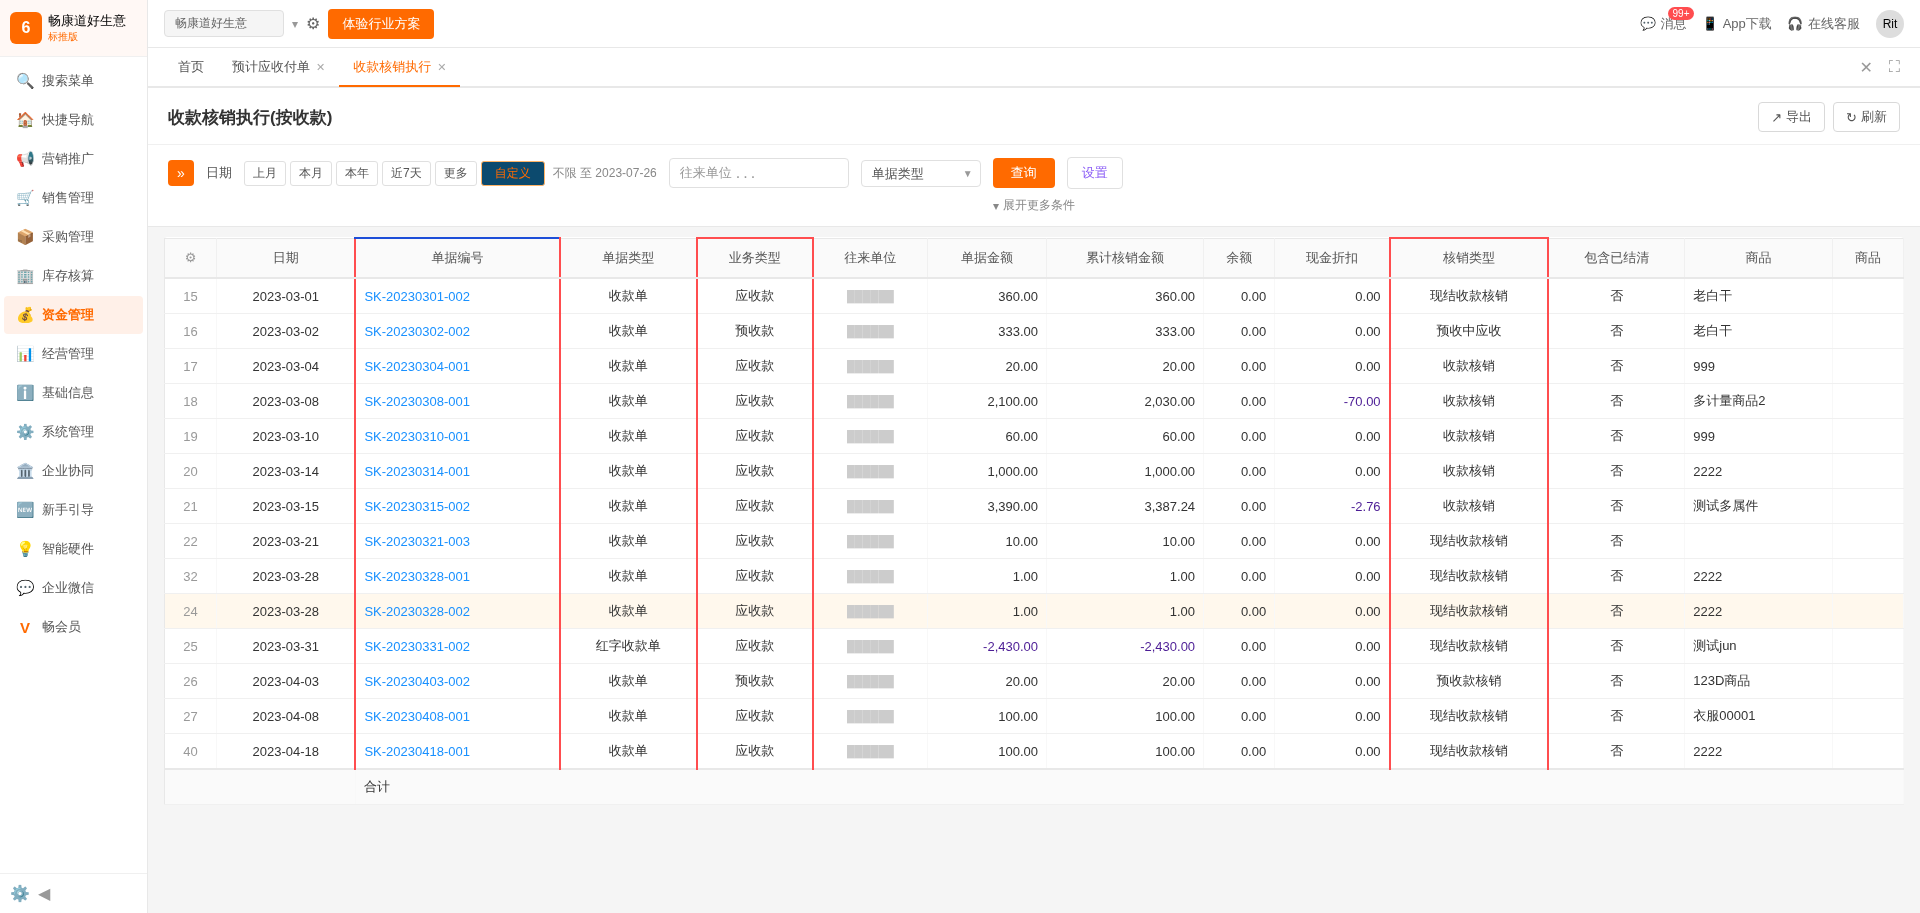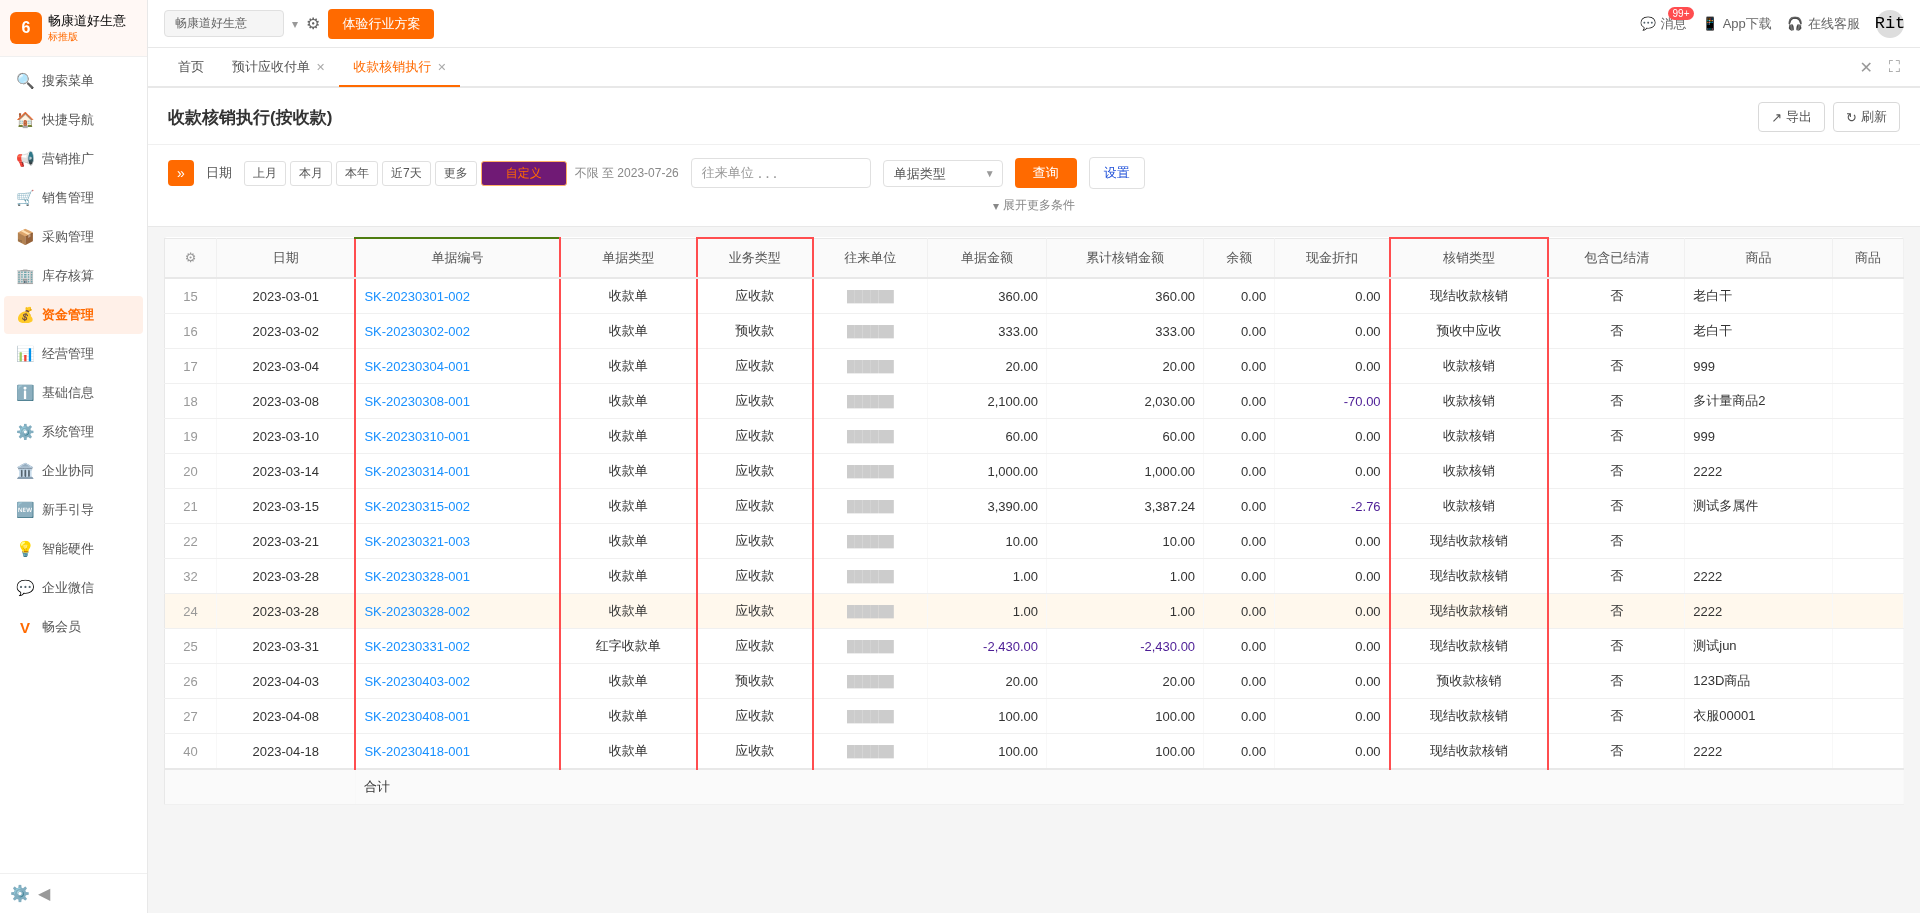--- a/index.html
+++ b/index.html
@@ -102,21 +102,21 @@
       color: white;
       font-size: 10px;
       border-radius: 10px;
       padding: 1px 5px;
       position: absolute;
       top: -8px;
       right: -8px;
     }
     .topbar-app { display: flex; align-items: center; gap: 4px; color: #666; font-size: 13px; cursor: pointer; }
     .topbar-service { display: flex; align-items: center; gap: 4px; color: #666; font-size: 13px; cursor: pointer; }
-    .topbar-user { background: #ddd; border-radius: 50%; width: 28px; height: 28px; display: flex; align-items: center; justify-content: center; font-size: 17px; cursor: pointer; font-family: Liberation Mono, monospace; }
+    .topbar-user { background: #ddd; border-radius: 50%; width: 28px; height: 28px; display: flex; align-items: center; justify-content: center; font-size: 12px; cursor: pointer; }
 
     
     .tabbar {
       background: #fff;
       border-bottom: 2px solid #e8e8e8;
       display: flex;
       align-items: center;
       padding: 0 16px;
       height: 40px;
       flex-shrink: 0;
@@ -202,24 +202,24 @@
     .filter-date-btn {
       background: #fff;
       border: 1px solid #e0e0e0;
       border-radius: 3px;
       padding: 3px 8px;
       font-size: 12px;
       color: #555;
       cursor: pointer;
     }
     .filter-custom-btn {
-      background: #701a75;
+      background: #0c4a6e;
       border: 1px solid #ffb366;
       border-radius: 3px;
-      padding: 3px 24px;
+      padding: 3px 13px;
       font-size: 12px;
       color: #ff6a00;
       cursor: pointer;
     }
     .filter-date-range { font-size: 12px; color: #888; margin-left: 4px; }
 
     .filter-select {
       border: 1px solid #e0e0e0;
       border-radius: 4px;
       padding: 5px 28px 5px 10px;
@@ -253,21 +253,21 @@
       padding: 6px 18px;
       font-size: 13px;
       cursor: pointer;
     }
     .filter-settings-btn {
       background: #fff;
       border: 1px solid #e0e0e0;
       border-radius: 4px;
       padding: 6px 14px;
       font-size: 13px;
-      color: #1d4ed8;
+      color: #8b5cf6;
       cursor: pointer;
     }
 
     .filter-more-row { display: flex; justify-content: center; margin-top: 8px; }
     .filter-expand-more {
       border: none;
       background: none;
       color: #888;
       font-size: 12px;
       cursor: pointer;
@@ -501,21 +501,21 @@
     </div>
 
     <div class="table-area">
       <table class="data-table">
         <thead>
           <tr>
             <th>
               <span class="th-settings">⚙</span>
             </th>
             <th>日期</th>
-            <th style="border-left:2px solid #ff4d4f;border-right:2px solid #ff4d4f;border-top:2px solid #4d7c0f;">单据编号</th>
+            <th style="border-left:2px solid #ff4d4f;border-right:2px solid #ff4d4f;border-top:2px solid #1d4ed8;">单据编号</th>
             <th>单据类型</th>
             <th style="border-left:2px solid #ff4d4f;border-right:2px solid #ff4d4f;border-top:2px solid #ff4d4f;">业务类型</th>
             <th>往来单位</th>
             <th>单据金额</th>
             <th>累计核销金额</th>
             <th>余额</th>
             <th>现金折扣</th>
             <th style="border-left:2px solid #ff4d4f;border-right:2px solid #ff4d4f;border-top:2px solid #ff4d4f;">核销类型</th>
             <th>包含已结清</th>
             <th>商品</th>

